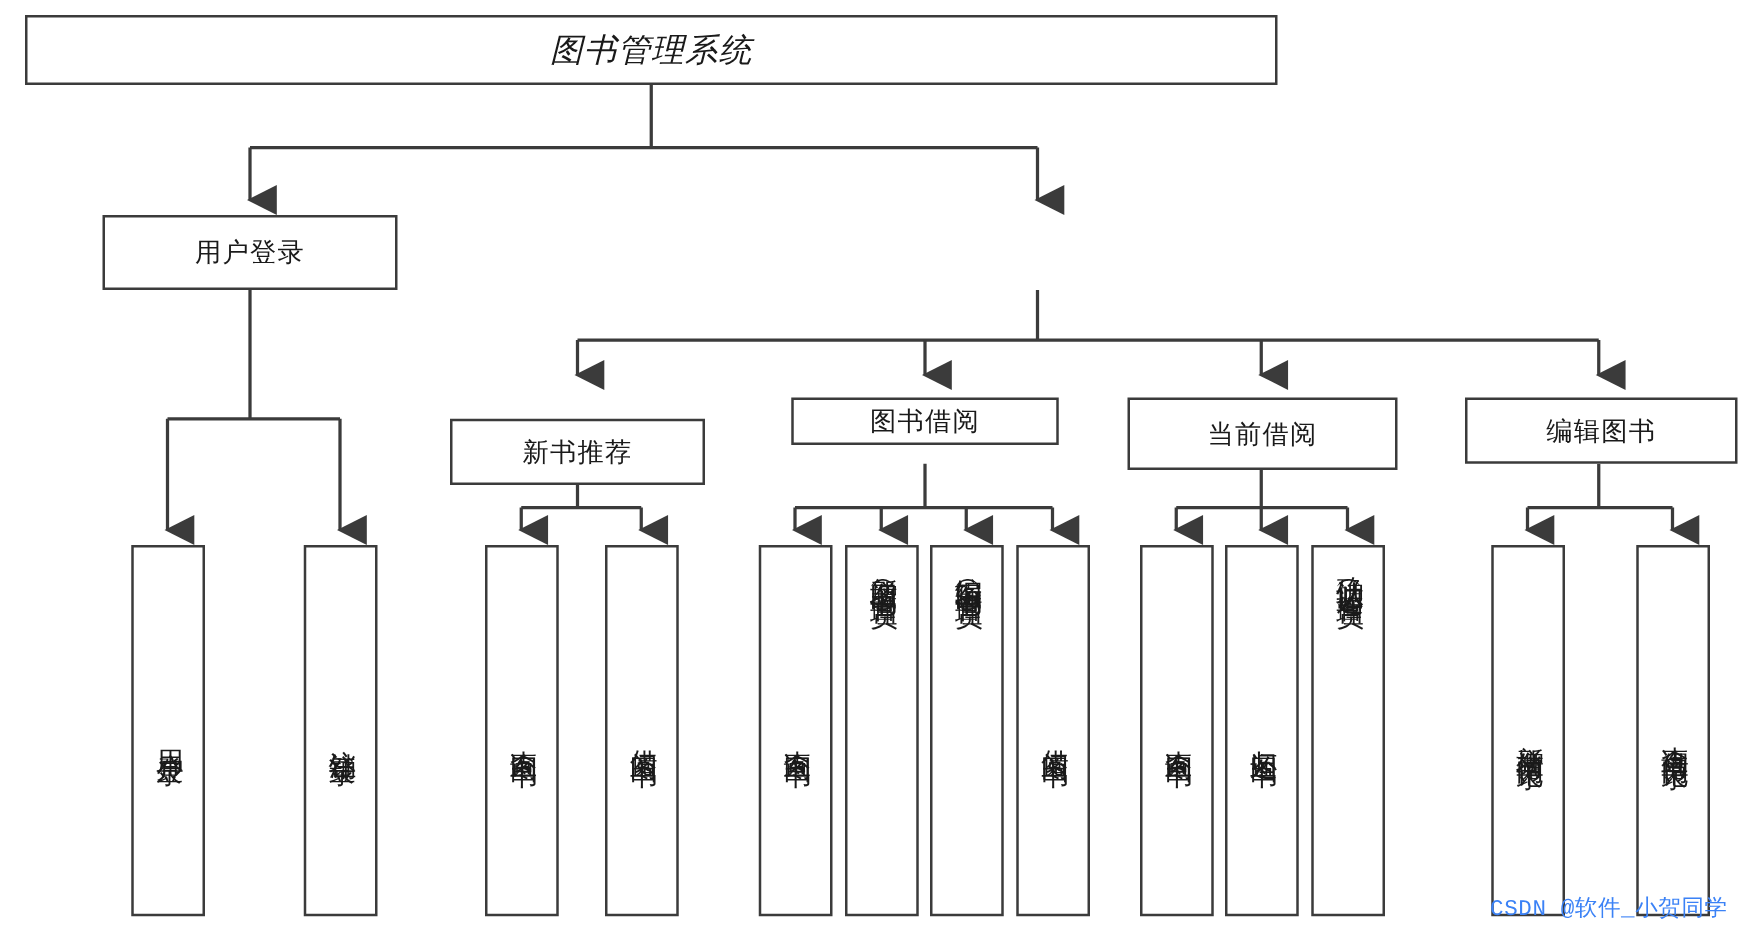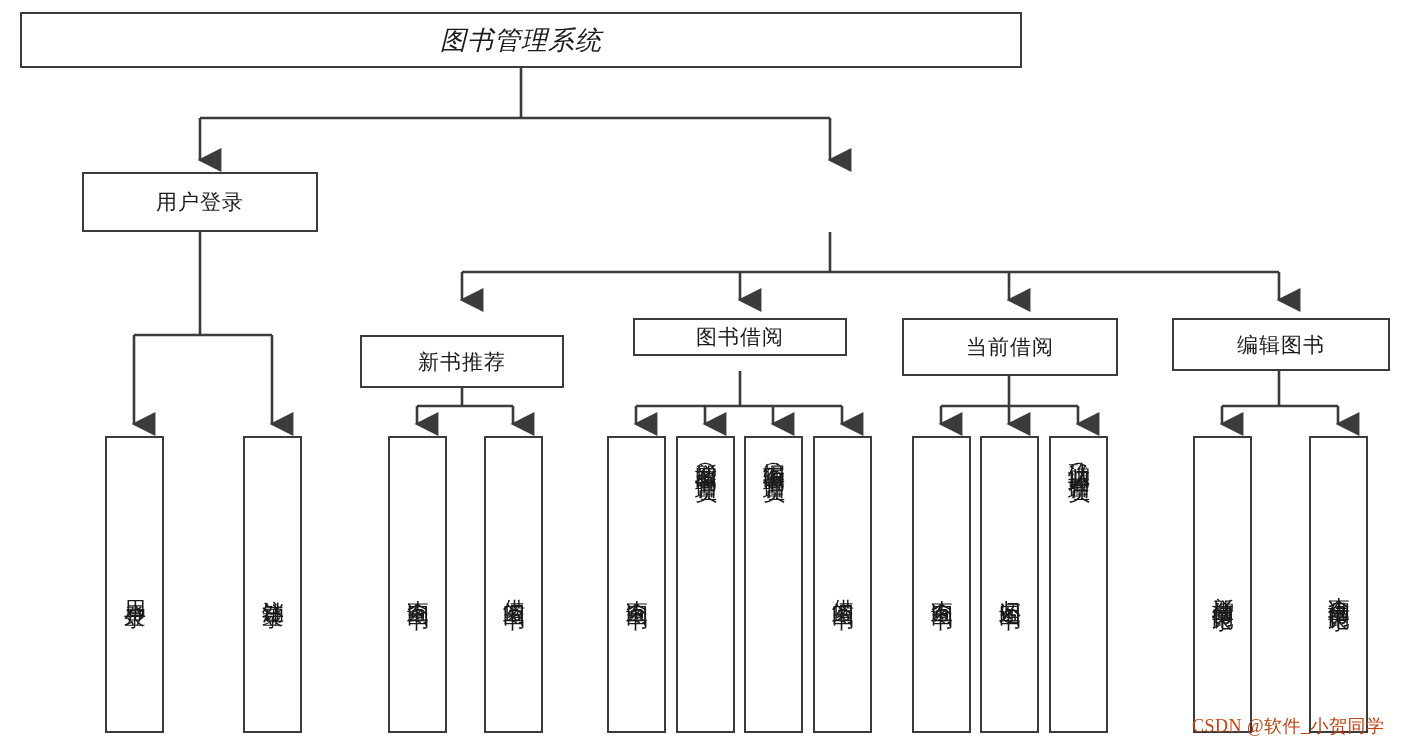--- a/index.html
+++ b/index.html
@@ -51,24 +51,24 @@
     letter-spacing:3px;
     white-space:nowrap;
     display:block;
   }
   .node.v.centered{
     align-items:center;
   }
   .watermark{
     position:absolute;
     font-size:18px;
-    color:#c2410c;
+    color:#3b82f6;
     white-space:nowrap;
     letter-spacing:0.5px;
-    font-family:Liberation Serif, serif;
+    font-family:Liberation Mono, monospace;
   }
 </style>
 </head>
 <body>
 
 <div id="canvas">
 
   <svg id="wires" viewBox="0 0 1405 747" xmlns="http://www.w3.org/2000/svg">
     <defs>
       <marker id="arrow" viewBox="0 0 12 12" refX="6" refY="10" markerWidth="11" markerHeight="11" orient="auto-start-reverse">

